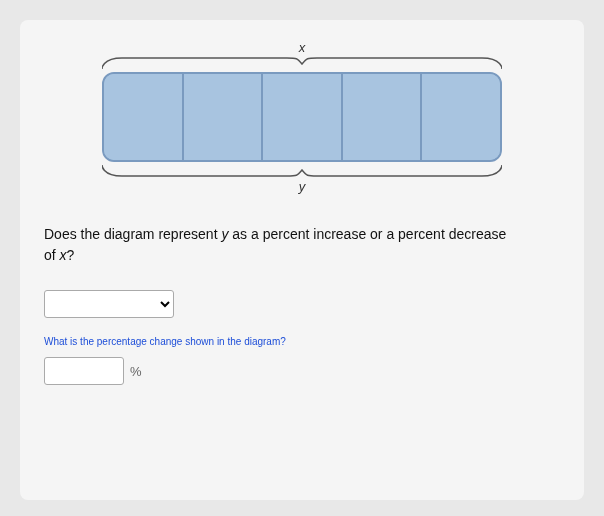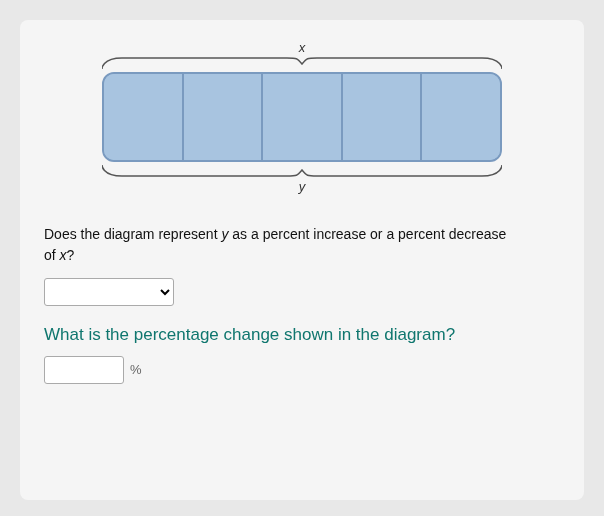--- a/index.html
+++ b/index.html
@@ -110,21 +110,21 @@
     
     .question-block {
       width: 100%;
       margin-top: 10px;
     }
 
     .question-text {
       font-size: 14px;
       color: #111;
       line-height: 1.5;
-      margin-bottom: 12px;
+      margin-bottom: 24px;
     }
 
     .question-text em {
       font-style: italic;
     }
 
     
     .dropdown-row {
       display: flex;
       align-items: center;
@@ -138,22 +138,22 @@
       background: #fff;
       border-radius: 3px;
       font-size: 13px;
       padding: 2px 6px;
       cursor: pointer;
       appearance: auto;
     }
 
     
     .question-text2 {
-      font-size: 17px;
-      color: #0f766e;
+      font-size: 10px;
+      color: #1d4ed8;
       line-height: 1.5;
       margin-bottom: 8px;
     }
 
     
     .percent-row {
       display: flex;
       align-items: center;
       gap: 6px;
     }

